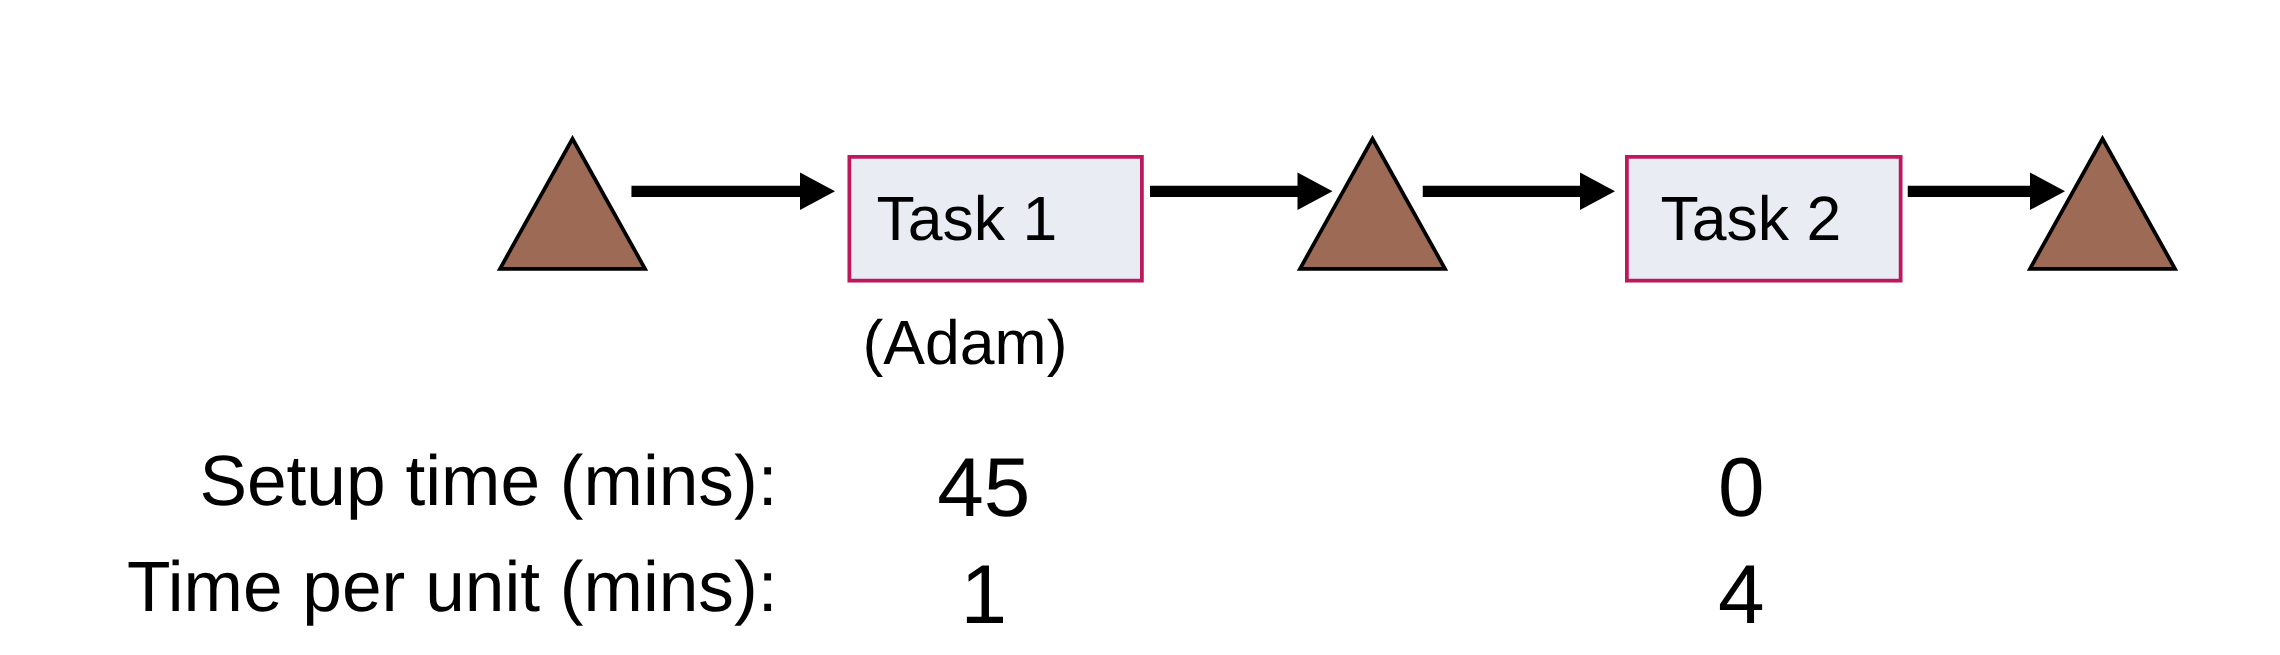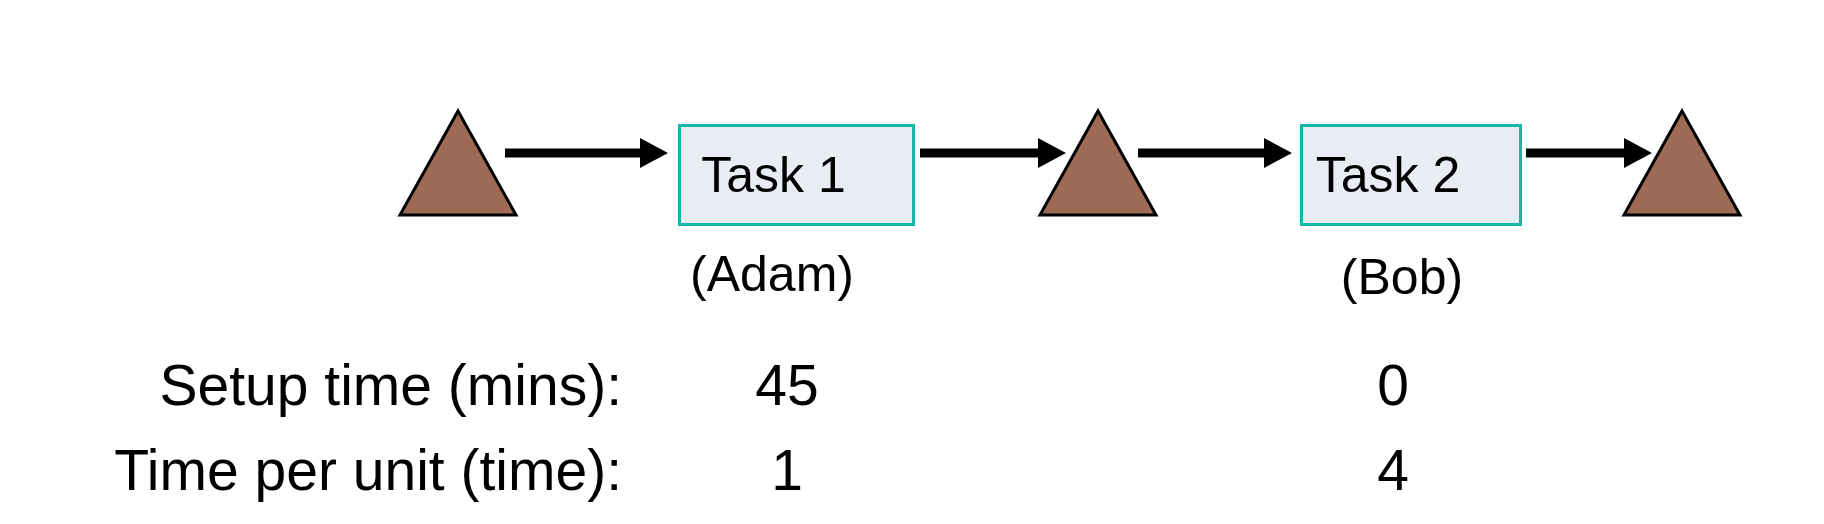--- a/index.html
+++ b/index.html
@@ -16,21 +16,21 @@
     font-family: "Liberation Sans", "DejaVu Sans", sans-serif;
     color: #000000;
   }
   .abs { position: absolute; }
 
   .task-box {
     position: absolute;
     top: 124px;
     height: 102px;
     background: #e9edf3;
-    border: 3px solid #14b8a6;
+    border: 3px solid #be185d;
     box-sizing: border-box;
     display: flex;
     align-items: center;
     justify-content: center;
   }
   .task-box .task-label {
     font-size: 50px;
     line-height: 1;
     padding-right: 46px;
     white-space: nowrap;
@@ -51,21 +51,21 @@
     left: 0;
     width: 610px;
     text-align: right;
     font-size: 57px;
     line-height: 1;
     white-space: nowrap;
     margin-left: 12px;
   }
   .metric-value {
     position: absolute;
-    font-size: 57px;
+    font-size: 67px;
     line-height: 1;
     transform: translateX(-50%);
     white-space: nowrap;
   }
 
   svg { display: block; }
 </style>
 </head>
 <body>
 
@@ -92,35 +92,34 @@
 
   <svg class="abs" style="left:1037px; top:108px;" width="122" height="110" viewBox="0 0 122 110">
     <polygon points="61,3 119,107 3,107" stroke="#000000" stroke-width="3" stroke-linejoin="miter" fill="#9d6b55"></polygon>
   </svg>
 
   <svg class="abs" style="left:1138px; top:136px;" width="154" height="34" viewBox="0 0 154 34">
     <line x1="0" y1="17" x2="128" y2="17" stroke="#000000" stroke-width="9"></line>
     <polygon points="126,2 154,17 126,32" fill="#000000"></polygon>
   </svg>
 
-  <div class="task-box" style="left:1300px; width:222px;">
+  <div class="task-box" style="left:1300px; width:222px;justify-content:flex-end;">
     <span class="task-label">Task 2</span>
   </div>
-  <div class="owner-label" style="left:1402px; top:238px;">(Bob)</div>
 
   <svg class="abs" style="left:1526px; top:136px;" width="126" height="34" viewBox="0 0 126 34">
     <line x1="0" y1="17" x2="100" y2="17" stroke="#000000" stroke-width="9"></line>
     <polygon points="98,2 126,17 98,32" fill="#000000"></polygon>
   </svg>
 
   <svg class="abs" style="left:1621px; top:108px;" width="122" height="110" viewBox="0 0 122 110">
     <polygon points="61,3 119,107 3,107" stroke="#000000" stroke-width="3" stroke-linejoin="miter" fill="#9d6b55"></polygon>
   </svg>
 
   <div class="metric-label" style="top:357px;">Setup time (mins):</div>
   <div class="metric-value" style="left:787px; top:357px;">45</div>
   <div class="metric-value" style="left:1393px; top:357px;">0</div>
 
-  <div class="metric-label" style="top:442px;">Time per unit (time):</div>
+  <div class="metric-label" style="top:442px;">Time per unit (mins):</div>
   <div class="metric-value" style="left:787px; top:442px;">1</div>
   <div class="metric-value" style="left:1393px; top:442px;">4</div>
 
 </div>
 
 </body></html>

